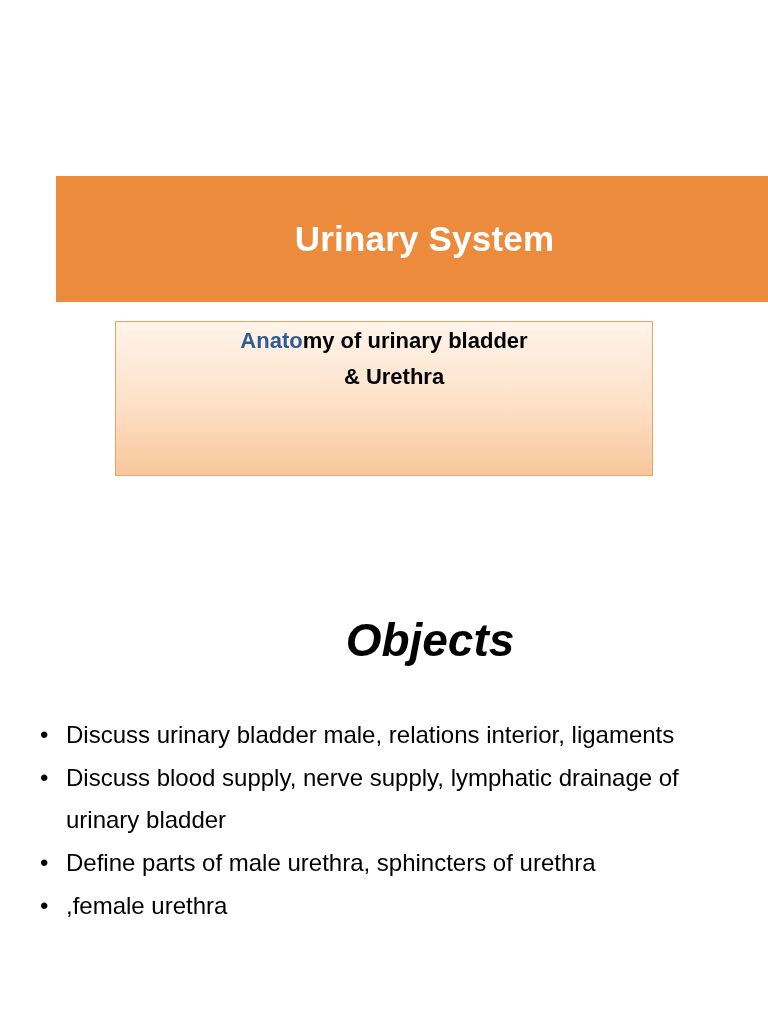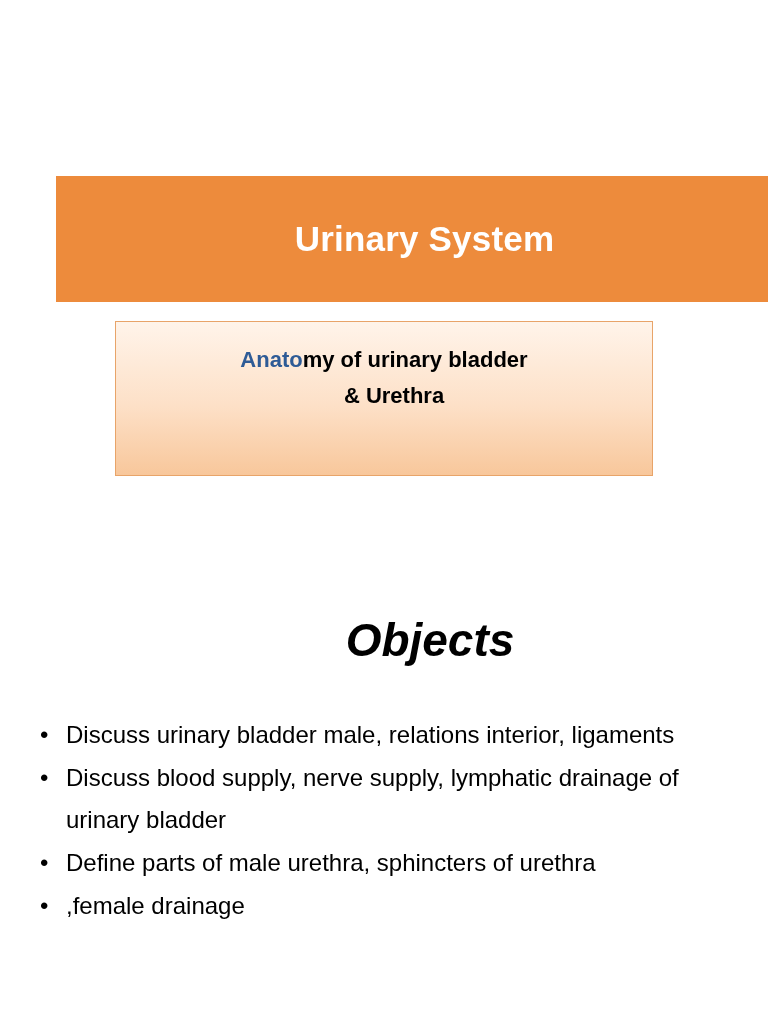--- a/index.html
+++ b/index.html
@@ -50,21 +50,21 @@
     top: 321px;
     width: 538px;
     height: 155px;
     background: linear-gradient(to bottom, #FFF4EA 0%, #FDE0C7 55%, #F8C79B 100%);
     border: 1px solid #E8A469;
     box-sizing: border-box;
     display: flex;
     flex-direction: column;
     align-items: center;
     justify-content: flex-start;
-    padding-top: 22px;
+    padding-top: 3px;
   }
   .subtitle-line1 {
     font-size: 22px;
     font-weight: bold;
     line-height: 1.45;
     color: #000000;
     white-space: nowrap;
   }
   .subtitle-line1 .hl {
     color: #2E5B96;
@@ -142,17 +142,17 @@
     <div class="bullet-item">
       <span class="bullet-dot">•</span>
       <span class="bullet-text">Discuss blood supply, nerve supply, lymphatic drainage of urinary bladder</span>
     </div>
     <div class="bullet-item">
       <span class="bullet-dot">•</span>
       <span class="bullet-text">Define parts of male urethra, sphincters of urethra</span>
     </div>
     <div class="bullet-item">
       <span class="bullet-dot">•</span>
-      <span class="bullet-text"> ,female drainage</span>
+      <span class="bullet-text"> ,female urethra</span>
     </div>
   </div>
 
 </div>
 
 </body></html>

